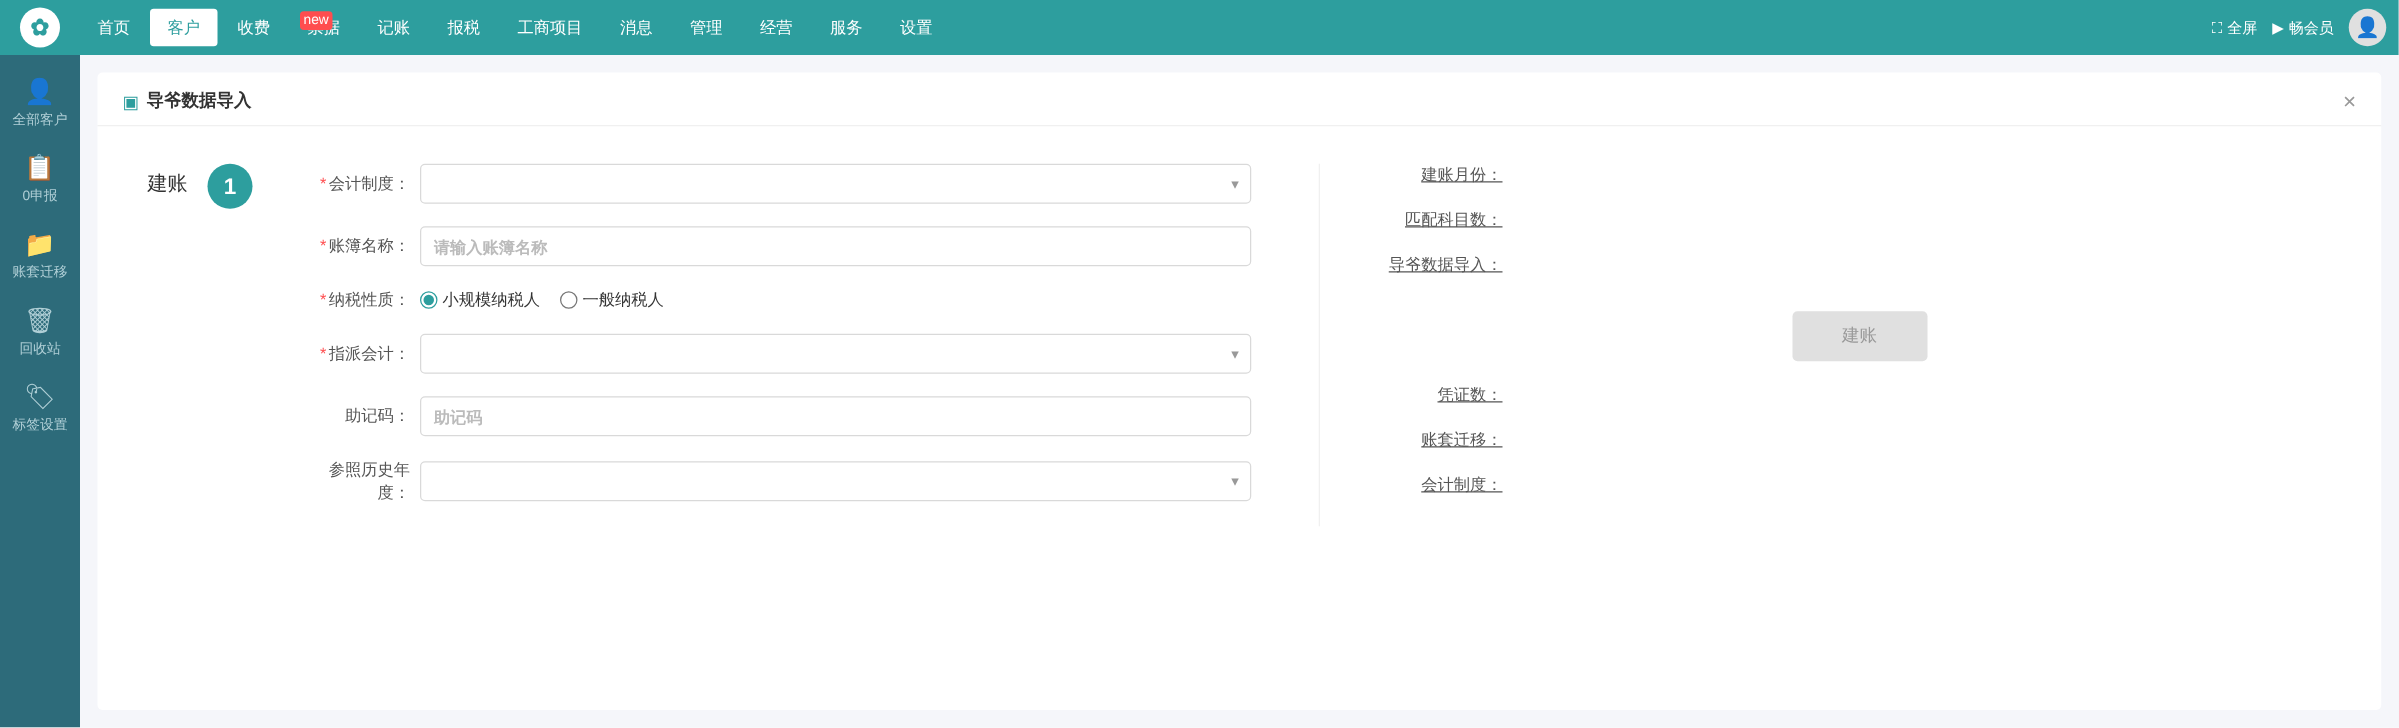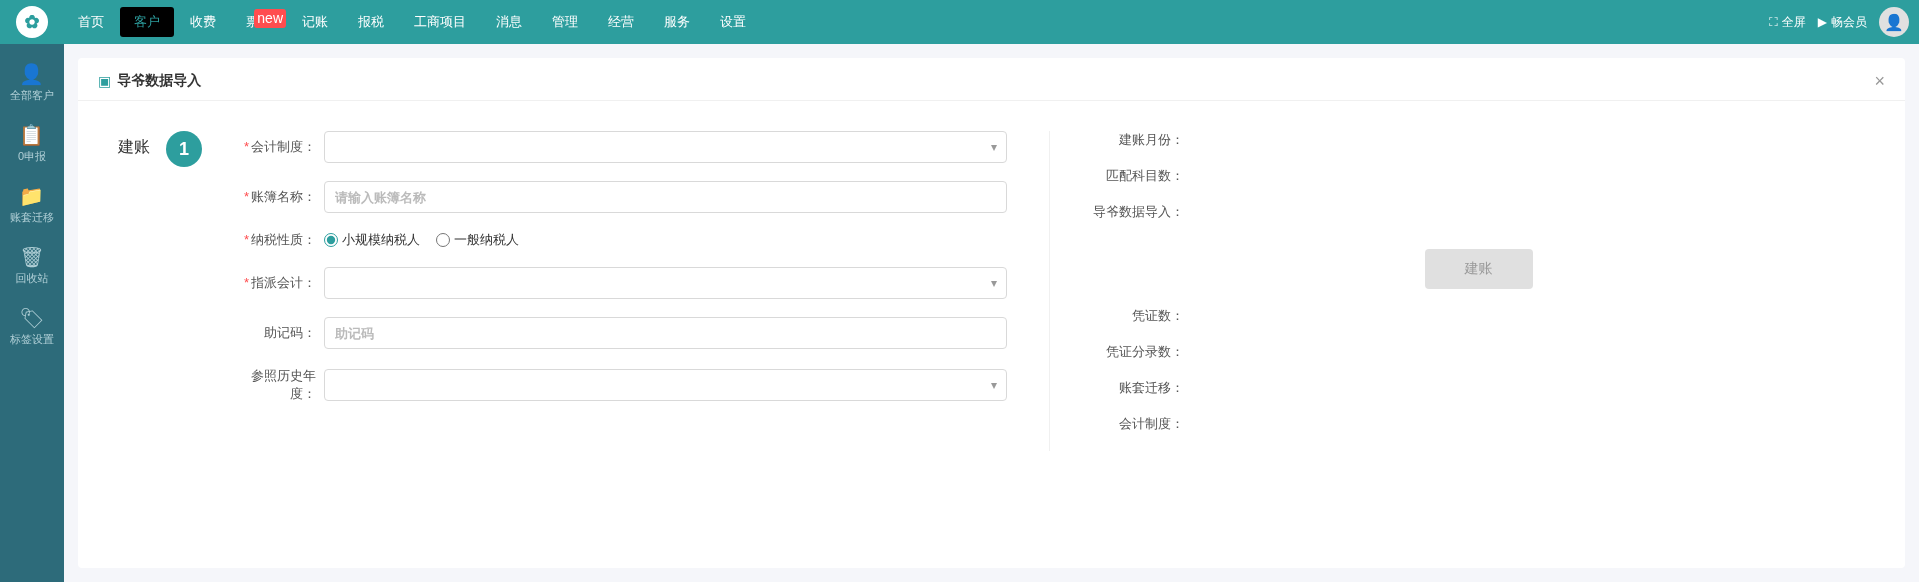--- a/index.html
+++ b/index.html
@@ -41,28 +41,28 @@
     }
     .nav-item {
       padding: 6px 14px;
       color: #fff;
       cursor: pointer;
       border-radius: 3px;
       font-size: 13px;
       position: relative;
       white-space: nowrap;
     }
-    .nav-item.active { background: #000000; color: #2d9e9e; border-radius: 3px; }
+    .nav-item.active { background: #ffffff; color: #2d9e9e; border-radius: 3px; }
     .nav-item .badge-new {
       position: absolute;
       top: 2px;
-      right: 0;
+      right: 20px;
       background: #ff4d4f;
       color: #fff;
-      font-size: 14px;
+      font-size: 11px;
       padding: 1px 3px;
       border-radius: 3px;
       line-height: 1.2;
     }
     .nav-right {
       display: flex;
       align-items: center;
       gap: 12px;
       margin-left: auto;
     }
@@ -163,21 +163,21 @@
       cursor: pointer;
       font-size: 18px;
       color: #999;
       line-height: 1;
     }
 
     
     .form-area {
       display: flex;
       padding: 30px 40px;
-      gap: 32px;
+      gap: 44px;
     }
 
     
     .step-section {
       display: flex;
       align-items: flex-start;
       gap: 16px;
     }
     .step-label-text {
       font-size: 16px;
@@ -313,20 +313,21 @@
       cursor: pointer;
     }
 
     
     .form-right {
       flex: 1;
       min-width: 300px;
     }
     .form-right .form-label {
       width: 100px;
+      text-decoration: underline;
     }
 
     
     .submit-area {
       display: flex;
       justify-content: center;
       align-items: center;
       padding-top: 10px;
     }
     .submit-btn {
@@ -516,24 +517,20 @@
 
           <div class="submit-area">
             <button class="submit-btn">建账</button>
           </div>
 
           <div class="form-row" style="margin-top: 18px;">
             <span class="form-label">凭证数：</span>
             <span></span>
           </div>
 
-          <div class="form-row">
-            <span class="form-label">凭证分录数：</span>
-            <span></span>
-          </div>
 
           <div class="form-row">
             <span class="form-label">账套迁移：</span>
             <span></span>
           </div>
 
           <div class="form-row">
             <span class="form-label">会计制度：</span>
             <span></span>
           </div>

